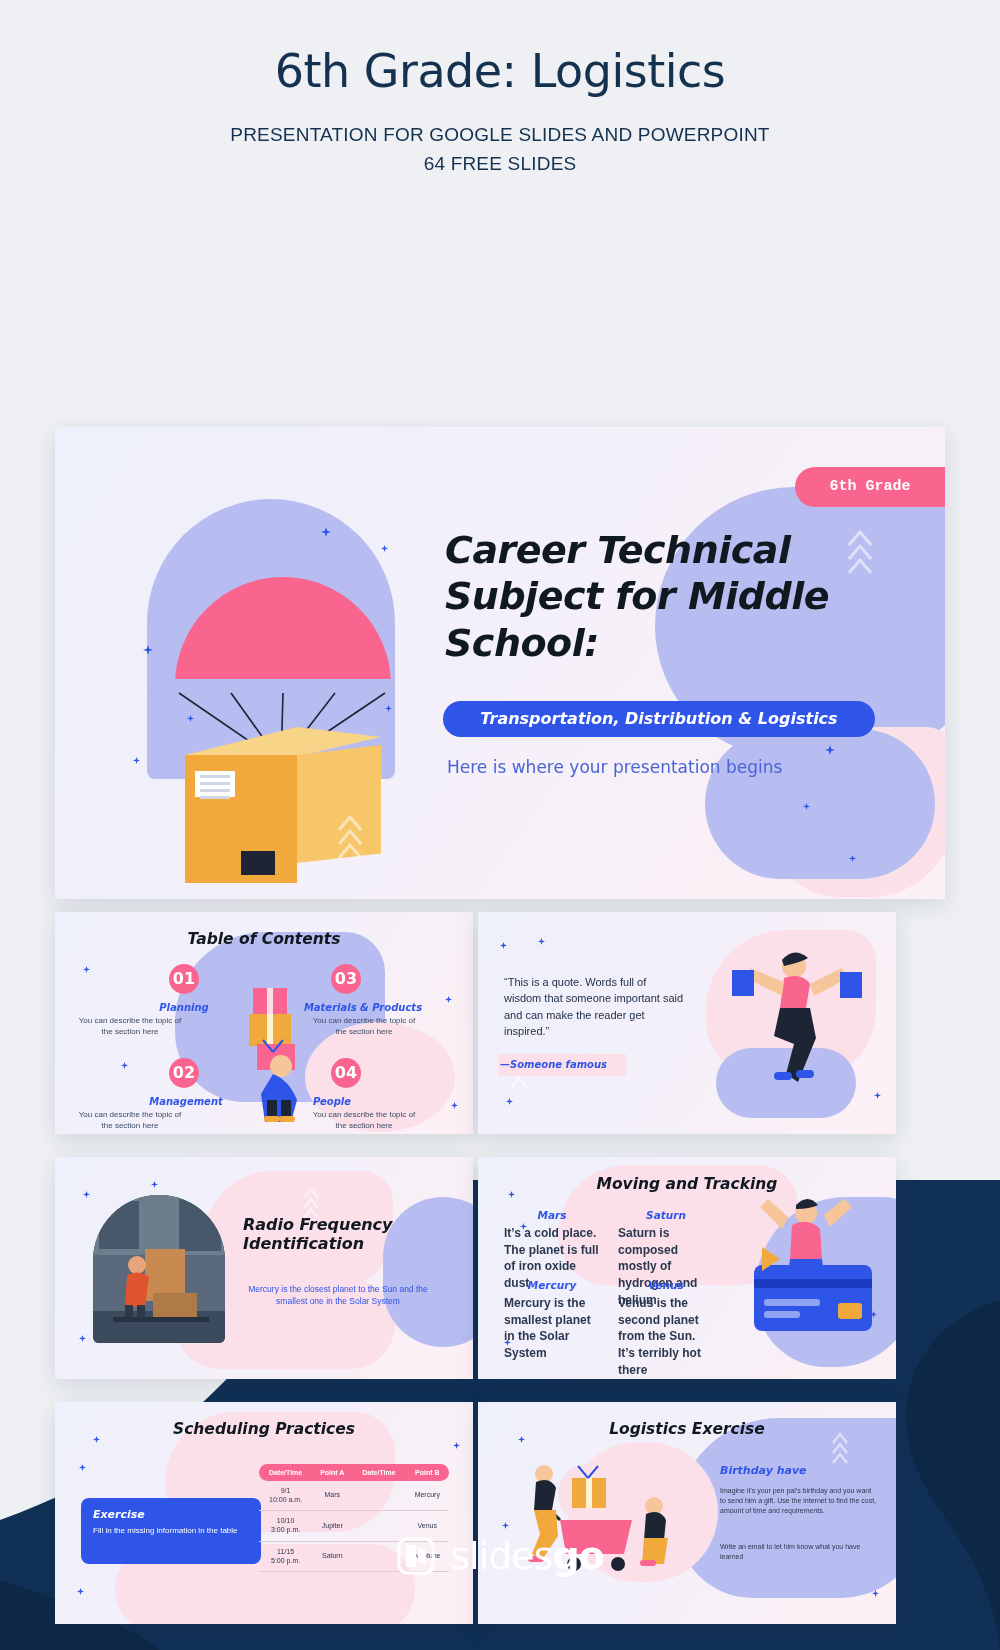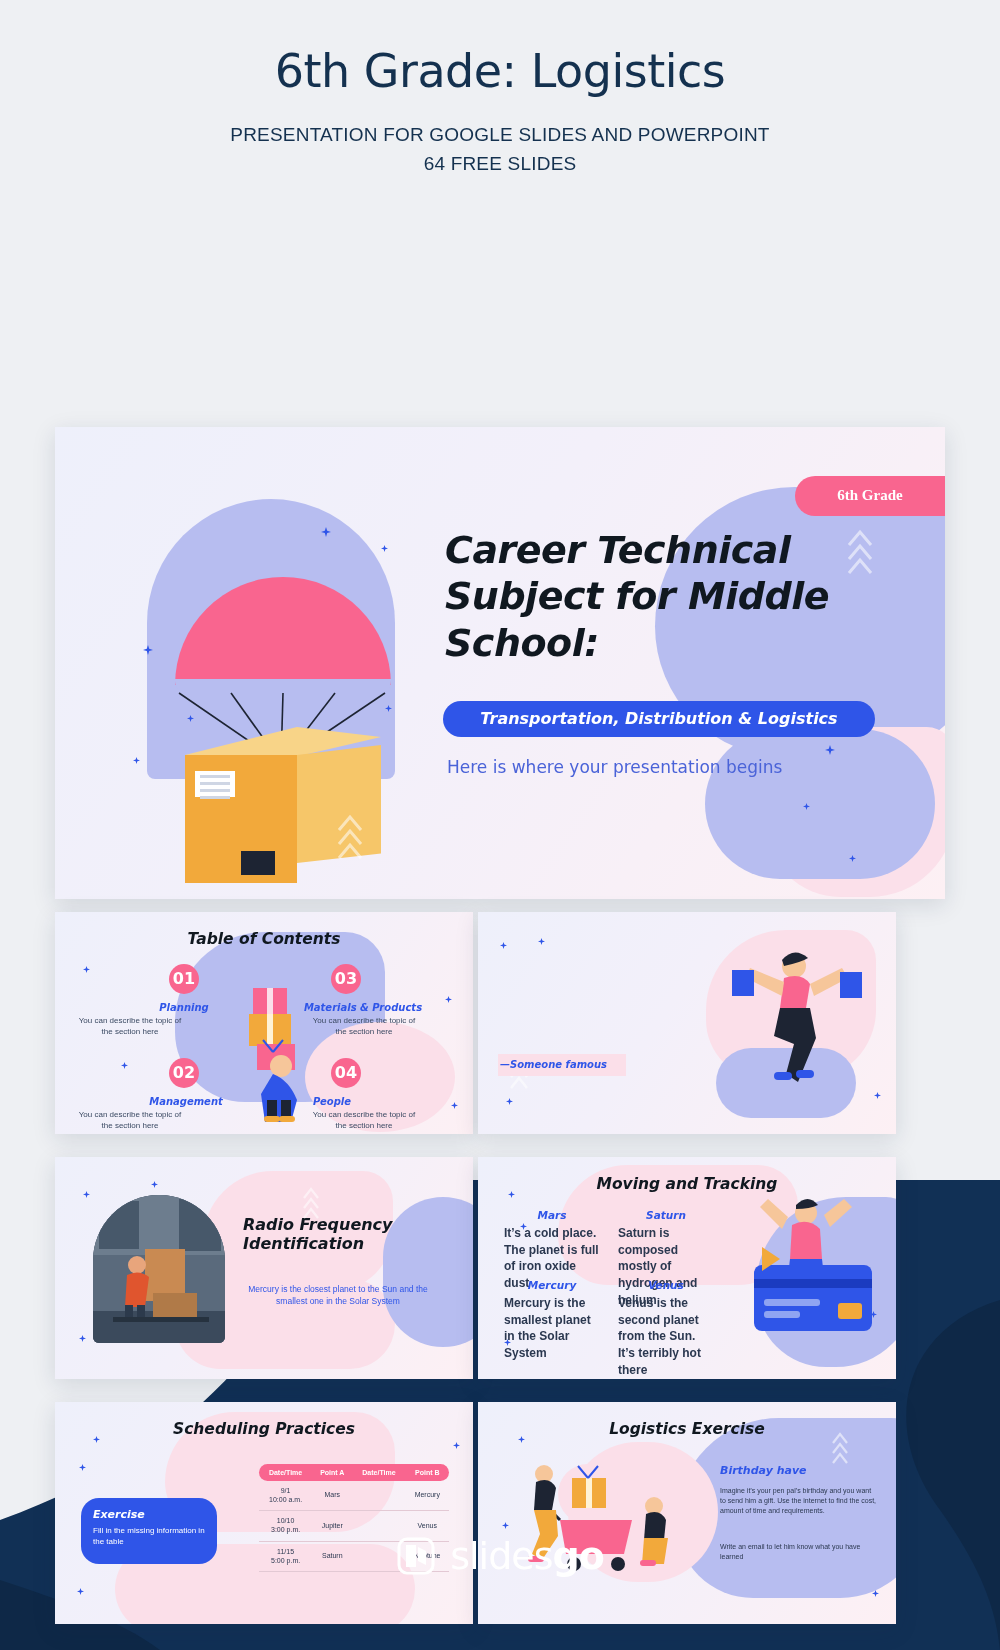--- a/index.html
+++ b/index.html
@@ -56,22 +56,21 @@
   }
   .star.sm { width:7px; height:7px; }
   .chev { position:absolute; opacity:.55; }
 
   
   .hero-badge {
     position:absolute; right:0; top:40px; height:40px; width:150px;
     background:#f9658f; border-radius:20px 0 0 20px;
     color:#fff; font-weight:bold; font-size:15px;
     display:flex; align-items:center; justify-content:center;
-    font-family:Liberation Serif, serif;
-    margin-top:9px;
+    font-family:Liberation Mono, monospace;
   }
   .hero-title {
     position:absolute; left:390px; top:100px; width:420px;
     font-family:"DejaVu Sans", sans-serif;
     font-weight:bold; font-style:italic; font-size:38px; line-height:1.22;
     color:#101820; letter-spacing:-0.5px;
   }
   .hero-pill {
     position:absolute; left:388px; top:274px; width:432px; height:36px;
     background:#2f55e8; border-radius:18px; color:#fff;
@@ -188,22 +187,22 @@
     position:absolute; font-family:"DejaVu Sans", sans-serif; font-weight:bold;
     font-style:italic; font-size:10.5px; color:#2f55e8; text-align:center; width:96px;
   }
   .mt-p {
     position:absolute; font-size:12px; color:#2b3850; line-height:1.4;
     text-align:left; width:96px;font-weight:bold;
   }
 
   
   .ex-pill {
-    position:absolute; left:26px; top:96px; width:136px; height:66px;
-    background:#2f55e8; border-radius:18px; color:#fff; padding:10px 12px;
+    position:absolute; left:26px; top:96px; width:180px; height:66px;
+    background:#2f55e8; border-radius:8px; color:#fff; padding:10px 12px;
   }
   .ex-pill h4 {
     margin:0 0 5px; font-size:11px; font-family:"DejaVu Sans", sans-serif;
     font-style:italic;
   }
   .ex-pill p { margin:0; font-size:8px; line-height:1.35; }
   table.sched {
     position:absolute; left:204px; top:62px; width:190px;
     border-collapse:collapse; font-size:7px; color:#2b3850;
   }
@@ -367,20 +366,21 @@
   <div class="star sm" style="left:60px; top:26px;"></div>
   <div class="star sm" style="left:28px; top:186px;"></div>
   <div class="star sm" style="left:396px; top:180px;"></div>
 
   <svg class="chev" style="left:30px; top:140px;" width="22" height="42">
     <polyline points="3,14 11,4 19,14" fill="none" stroke="#fff" stroke-width="2.4"></polyline>
     <polyline points="3,25 11,15 19,25" fill="none" stroke="#fff" stroke-width="2.4"></polyline>
     <polyline points="3,36 11,26 19,36" fill="none" stroke="#fff" stroke-width="2.4"></polyline>
   </svg>
 
+  <div class="quote-txt">“This is a quote. Words full of wisdom that someone important said and can make the reader get inspired.”</div>
   <div class="quote-tag">—Someone famous</div>
 
   <svg style="position:absolute; right:24px; top:28px;" width="150" height="170">
     <circle cx="72" cy="26" r="12" fill="#f6c69a"></circle>
     <path d="M60 20 q12 -14 26 -2 q-6 4 -24 8 z" fill="#1d2433"></path>
     <path d="M62 38 q18 -6 26 6 l-4 24 h-26 z" fill="#f9658f"></path>
     <path d="M62 42 l-34 -14 l-4 10 l36 18 z" fill="#f6c69a"></path>
     <path d="M88 44 l32 -16 l6 10 l-34 18 z" fill="#f6c69a"></path>
     <rect x="10" y="30" width="22" height="26" fill="#2f55e8"></rect>
     <rect x="118" y="32" width="22" height="26" fill="#2f55e8"></rect>

